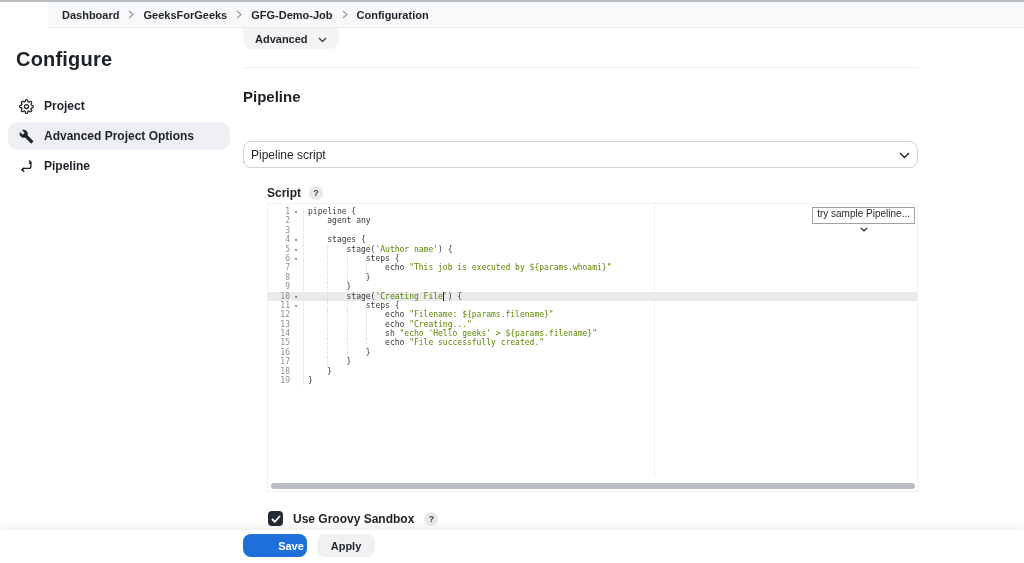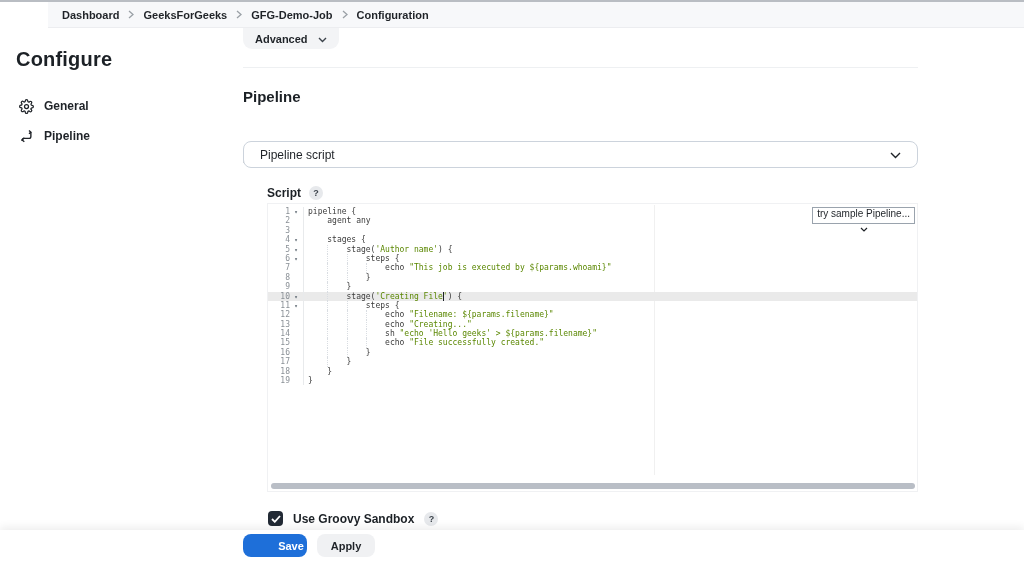--- a/index.html
+++ b/index.html
@@ -26,21 +26,21 @@
     border-radius:10px; font-size:12px; font-weight:600; color:#1f2328; cursor:pointer; }
   .side-item.active { background:#edeff2; }
   .side-icon { width:16px; height:16px; display:flex; align-items:center; justify-content:center; }
 
   
   #main-divider { left:243px; top:67px; width:675px; height:1px; background:#eef0f2; }
   #pipeline-title { left:243px; top:88px; font-size:15px; font-weight:700; }
   #definition-label { left:243px; top:124px; font-size:12px; font-weight:600;margin-top:28px; }
   #definition-select { left:243px; top:141px; width:675px; height:27px; background:#fff;
     border:1px solid #ccd3dc; border-radius:8px; display:flex; align-items:center;
-    justify-content:space-between; padding:0 16px; font-size:12px; color:#1f2328; cursor:pointer; }
+    justify-content:space-between; padding:0 7px; font-size:12px; color:#1f2328; cursor:pointer; }
 
   
   #script-label-row { left:267px; top:186px; display:flex; align-items:center; gap:8px; }
   #script-label { font-size:12px; font-weight:700; }
   .help-badge { width:14px; height:14px; border-radius:50%; background:#e7e9ec; color:#3c434b;
     font-size:9px; font-weight:700; display:flex; align-items:center; justify-content:center; cursor:pointer; }
 
   #editor { left:267px; top:203px; width:651px; height:289px; background:#fff;
     border:1px solid #f0f1f3; font-family:"DejaVu Sans Mono", monospace; font-size:8px; }
   #editor-ruler { left:386px; top:1px; width:1px; height:270px; background:#f0f0f0; }
@@ -117,21 +117,29 @@
 <h1 id="configure-title" class="abs">Configure</h1>
 
 <div id="sidebar" class="abs">
     <div class="side-item">
       <span class="side-icon">
         <svg width="15" height="15" viewBox="0 0 24 24" fill="none" stroke="#1f2328" stroke-width="2">
           <circle cx="12" cy="12" r="3.2"></circle>
           <path d="M19.4 15a1.7 1.7 0 0 0 .34 1.87l.06.06a2 2 0 1 1-2.83 2.83l-.06-.06a1.7 1.7 0 0 0-1.87-.34 1.7 1.7 0 0 0-1 1.56V21a2 2 0 1 1-4 0v-.09a1.7 1.7 0 0 0-1-1.56 1.7 1.7 0 0 0-1.87.34l-.06.06a2 2 0 1 1-2.83-2.83l.06-.06a1.7 1.7 0 0 0 .34-1.87 1.7 1.7 0 0 0-1.56-1H3a2 2 0 1 1 0-4h.09a1.7 1.7 0 0 0 1.56-1 1.7 1.7 0 0 0-.34-1.87l-.06-.06a2 2 0 1 1 2.83-2.83l.06.06a1.7 1.7 0 0 0 1.87.34h.01a1.7 1.7 0 0 0 1-1.56V3a2 2 0 1 1 4 0v.09a1.7 1.7 0 0 0 1 1.56 1.7 1.7 0 0 0 1.87-.34l.06-.06a2 2 0 1 1 2.83 2.83l-.06.06a1.7 1.7 0 0 0-.34 1.87v.01a1.7 1.7 0 0 0 1.56 1H21a2 2 0 1 1 0 4h-.09a1.7 1.7 0 0 0-1.56 1z"></path>
         </svg>
       </span>
-      <span>General</span>
+      <span>Project</span>
+    </div>
+    <div class="side-item active">
+      <span class="side-icon">
+        <svg width="15" height="15" viewBox="0 0 24 24" fill="#1f2328">
+          <path d="M22.7 19l-9.1-9.1c.9-2.3.4-5-1.5-6.9-2-2-5-2.4-7.4-1.3L9 6 6 9 1.6 4.7C.4 7.1.9 10.1 2.9 12.1c1.9 1.9 4.6 2.4 6.9 1.5l9.1 9.1c.4.4 1 .4 1.4 0l2.3-2.3c.5-.4.5-1.1.1-1.4z"></path>
+        </svg>
+      </span>
+      <span>Advanced Project Options</span>
     </div>
     <div class="side-item">
       <span class="side-icon">
         <svg width="15" height="15" viewBox="0 0 24 24" fill="none" stroke="#1f2328" stroke-width="2.2">
           <path d="M19 5v7a3 3 0 0 1-3 3H8a3 3 0 0 0-3 3v1"></path>
           <polyline points="8.5,16.5 5,20 8.5,23" transform="translate(0,-2.5)"></polyline>
           <path d="M16 2.5L19 5l-3 2.5" fill="none"></path>
         </svg>
       </span>
       <span>Pipeline</span>

